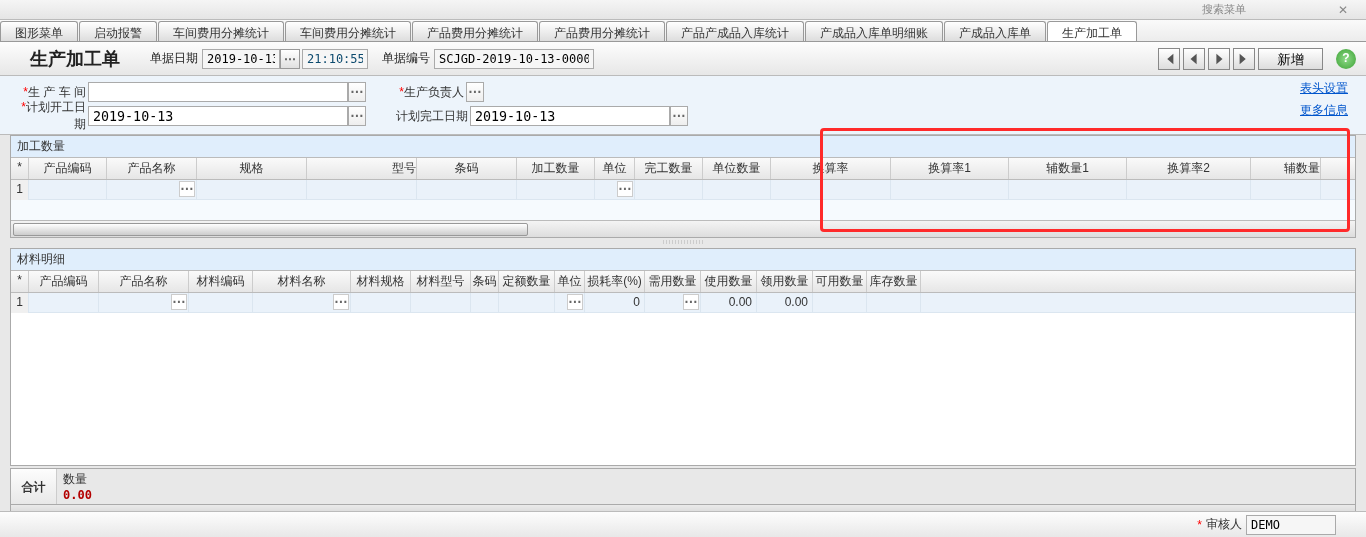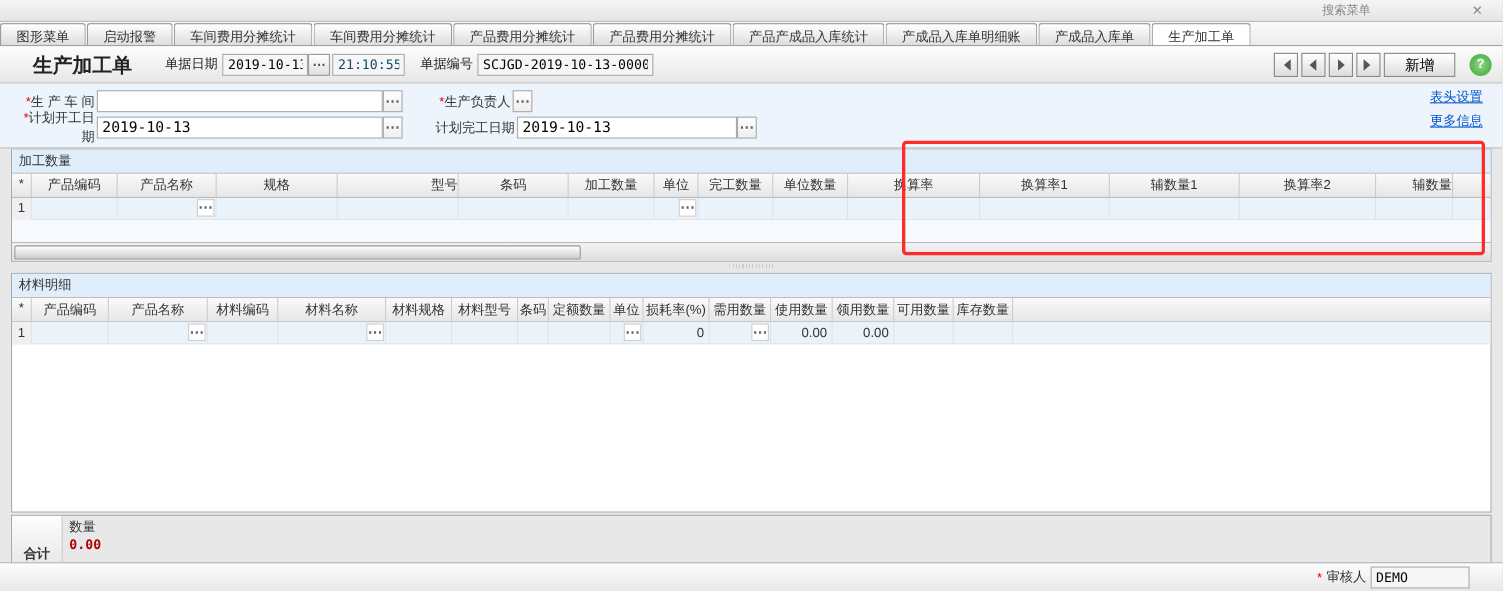--- a/index.html
+++ b/index.html
@@ -32,21 +32,21 @@
 .grid-head-row { display: flex; background: linear-gradient(#fafafa,#e6e6e6); border-bottom: 1px solid #bbb; }
 .gh { border-right: 1px solid #ccc; text-align: center; padding: 2px 0; white-space: nowrap; overflow: hidden; font-size: 12px; }
 .grid-body-row { display: flex; background: #eaf2fa; border-bottom: 1px solid #dbe6f0; height: 20px; }
 .gc { border-right: 1px solid #dbe6f0; height: 20px; line-height: 18px; text-align: center; font-size: 12px; position: relative; overflow: hidden; }
 .gc .dots { position: absolute; right: 1px; top: 1px; border: 1px solid #ccc; background: #fff; width: 16px; height: 16px; font-weight: bold; color: #666; line-height: 12px; cursor: pointer; }
 .hscroll { height: 17px; background: linear-gradient(#f4f4f4,#ddd); border-top: 1px solid #bbb; position: relative; }
 .hscroll-thumb { position: absolute; top: 2px; left: 2px; height: 13px; width: 515px; background: linear-gradient(#fff,#ccc); border: 1px solid #999; border-radius: 2px; }
 .splitter { height: 6px; background: #e8e8e8; cursor: row-resize; }
 .grid2-wrap { border: 1px solid #aaa; margin: 2px 10px 0 10px; background: #fff; height: 218px; }
 .totals { display: flex; margin: 2px 10px 0 10px; border: 1px solid #aaa; }
-.tot-label { width: 46px; text-align: center; padding-top: 26px; font-weight: bold; background: linear-gradient(#fdfdfd,#e8e8e8); border-right: 1px solid #ccc; }
+.tot-label { width: 46px; text-align: center; padding-top: 10px; font-weight: bold; background: linear-gradient(#fdfdfd,#e8e8e8); border-right: 1px solid #ccc; }
 .tot-cell { padding: 2px 6px; font-size: 12px; }
 .tot-val { color: #b30000; font-weight: bold; font-family: monospace; }
 .highlight-box { position: absolute; border: 3px solid #ff2a2a; border-radius: 4px; pointer-events: none; left: 820px; top: 128px; width: 530px; height: 104px; z-index: 50; }
 .footer-bar { position: absolute; bottom: 0; left: 0; right: 0; height: 26px; background: linear-gradient(#fdfdfd,#e8e8e8); border-top: 1px solid #bbb; display: flex; align-items: center; justify-content: flex-end; padding-right: 30px; }
 .hscroll-bot { height: 17px; background: linear-gradient(#eaeaea,#cacaca); margin: 0 10px; border: 1px solid #aaa; border-top: none; }
 </style>
 </head>
 <body>
 
 <div class="topbar">

